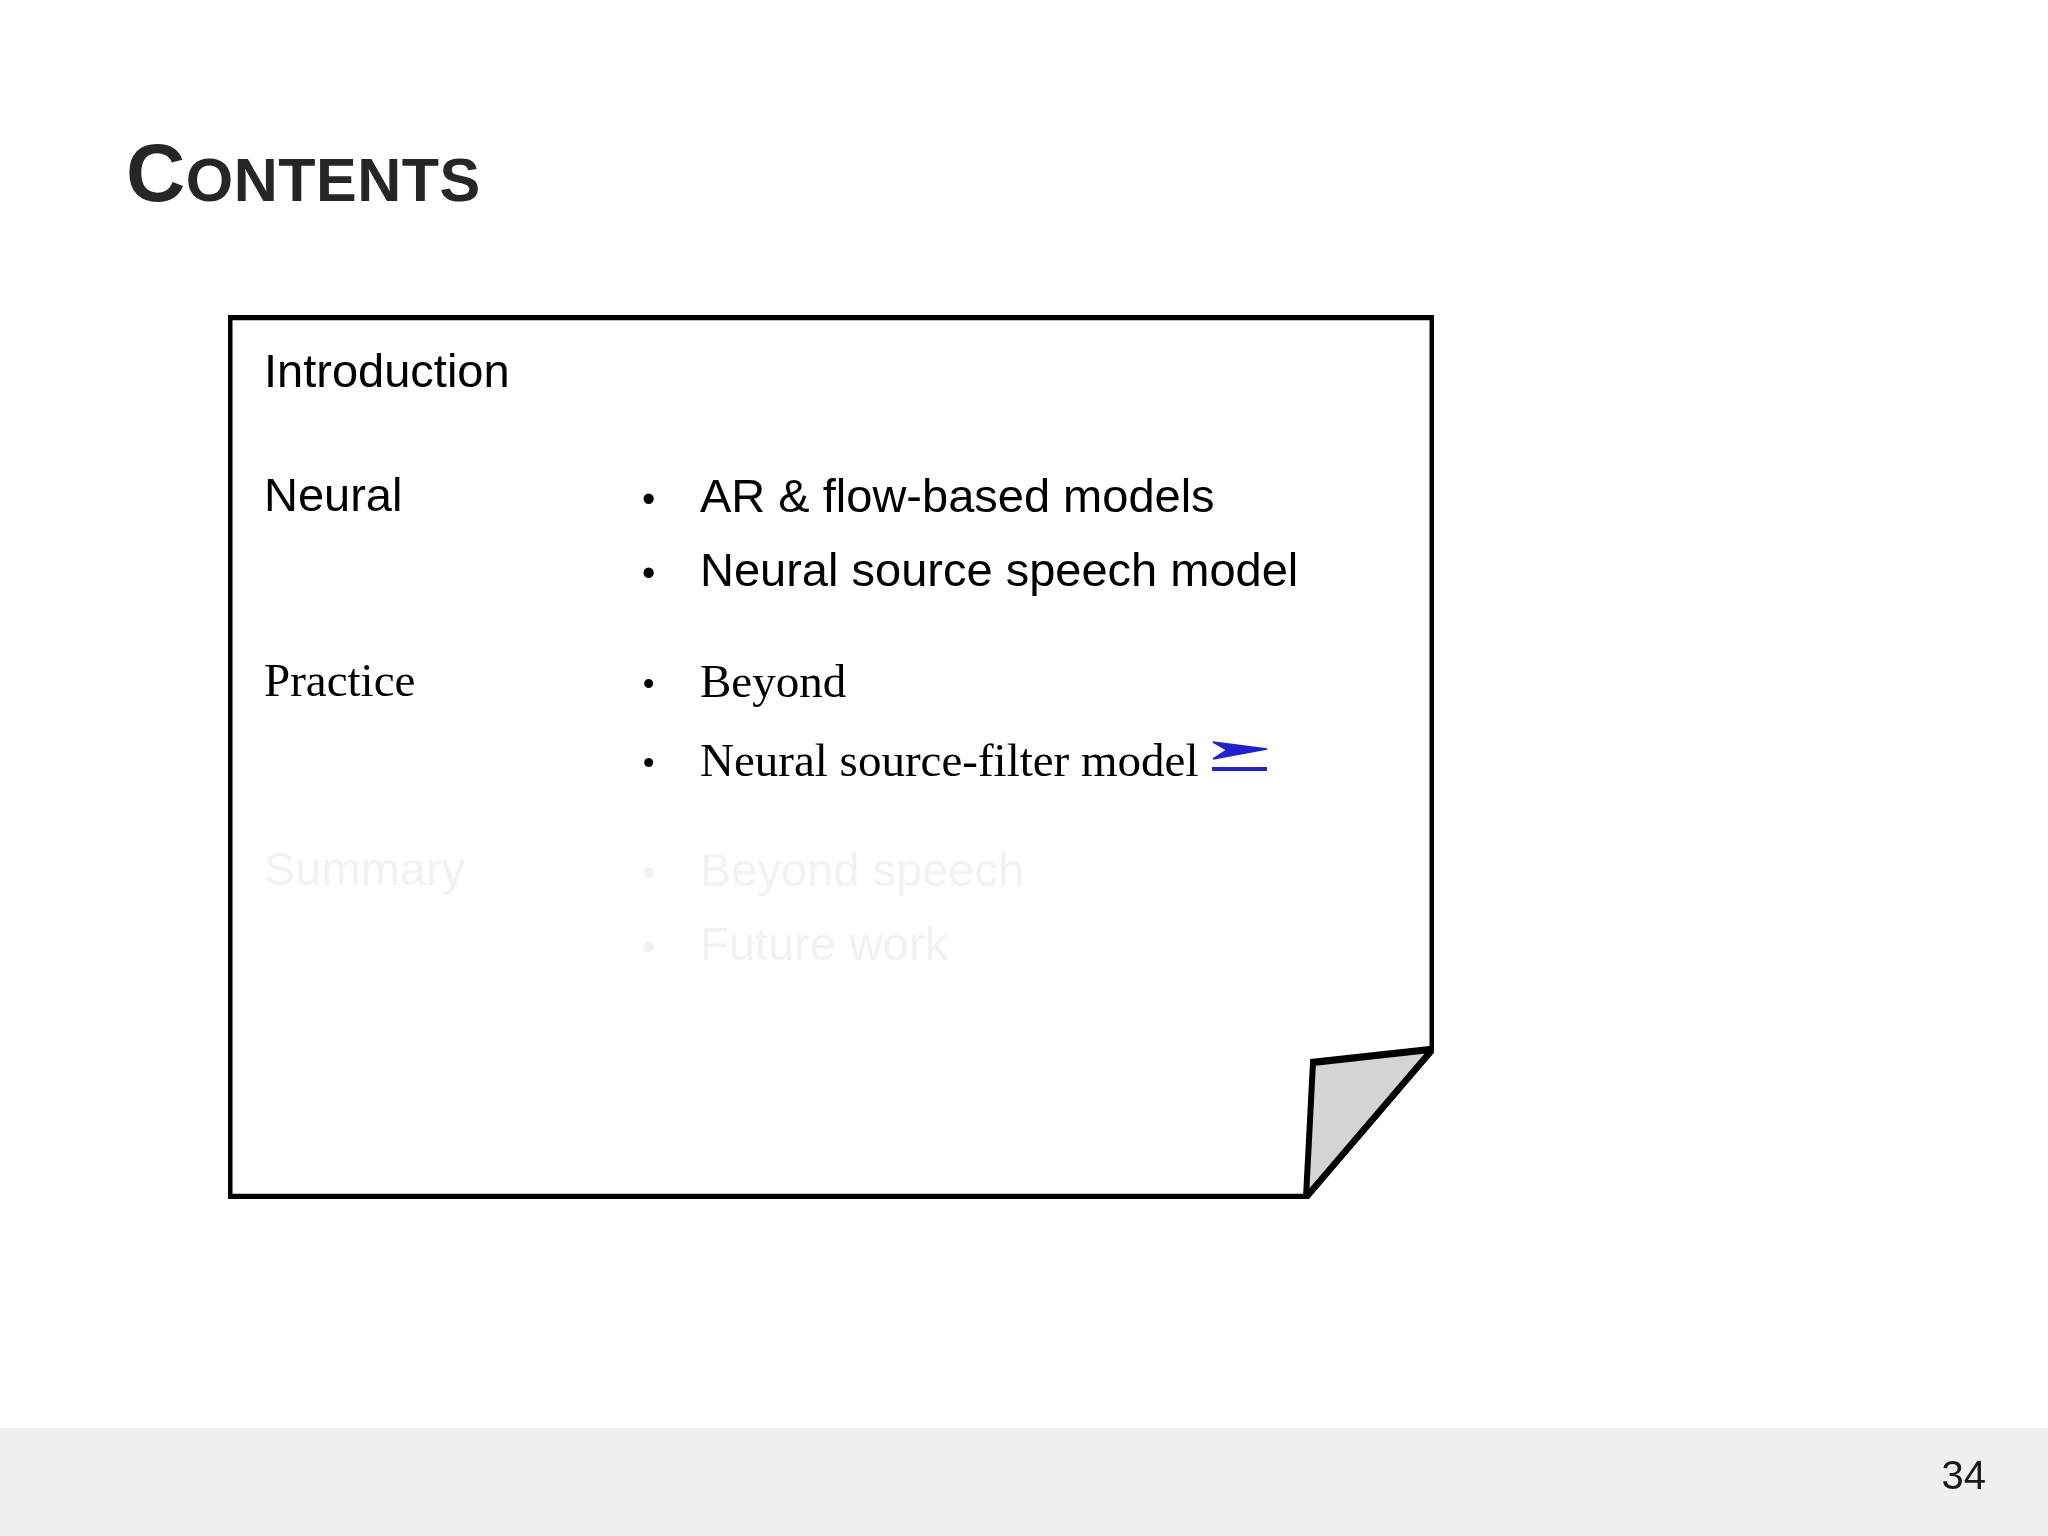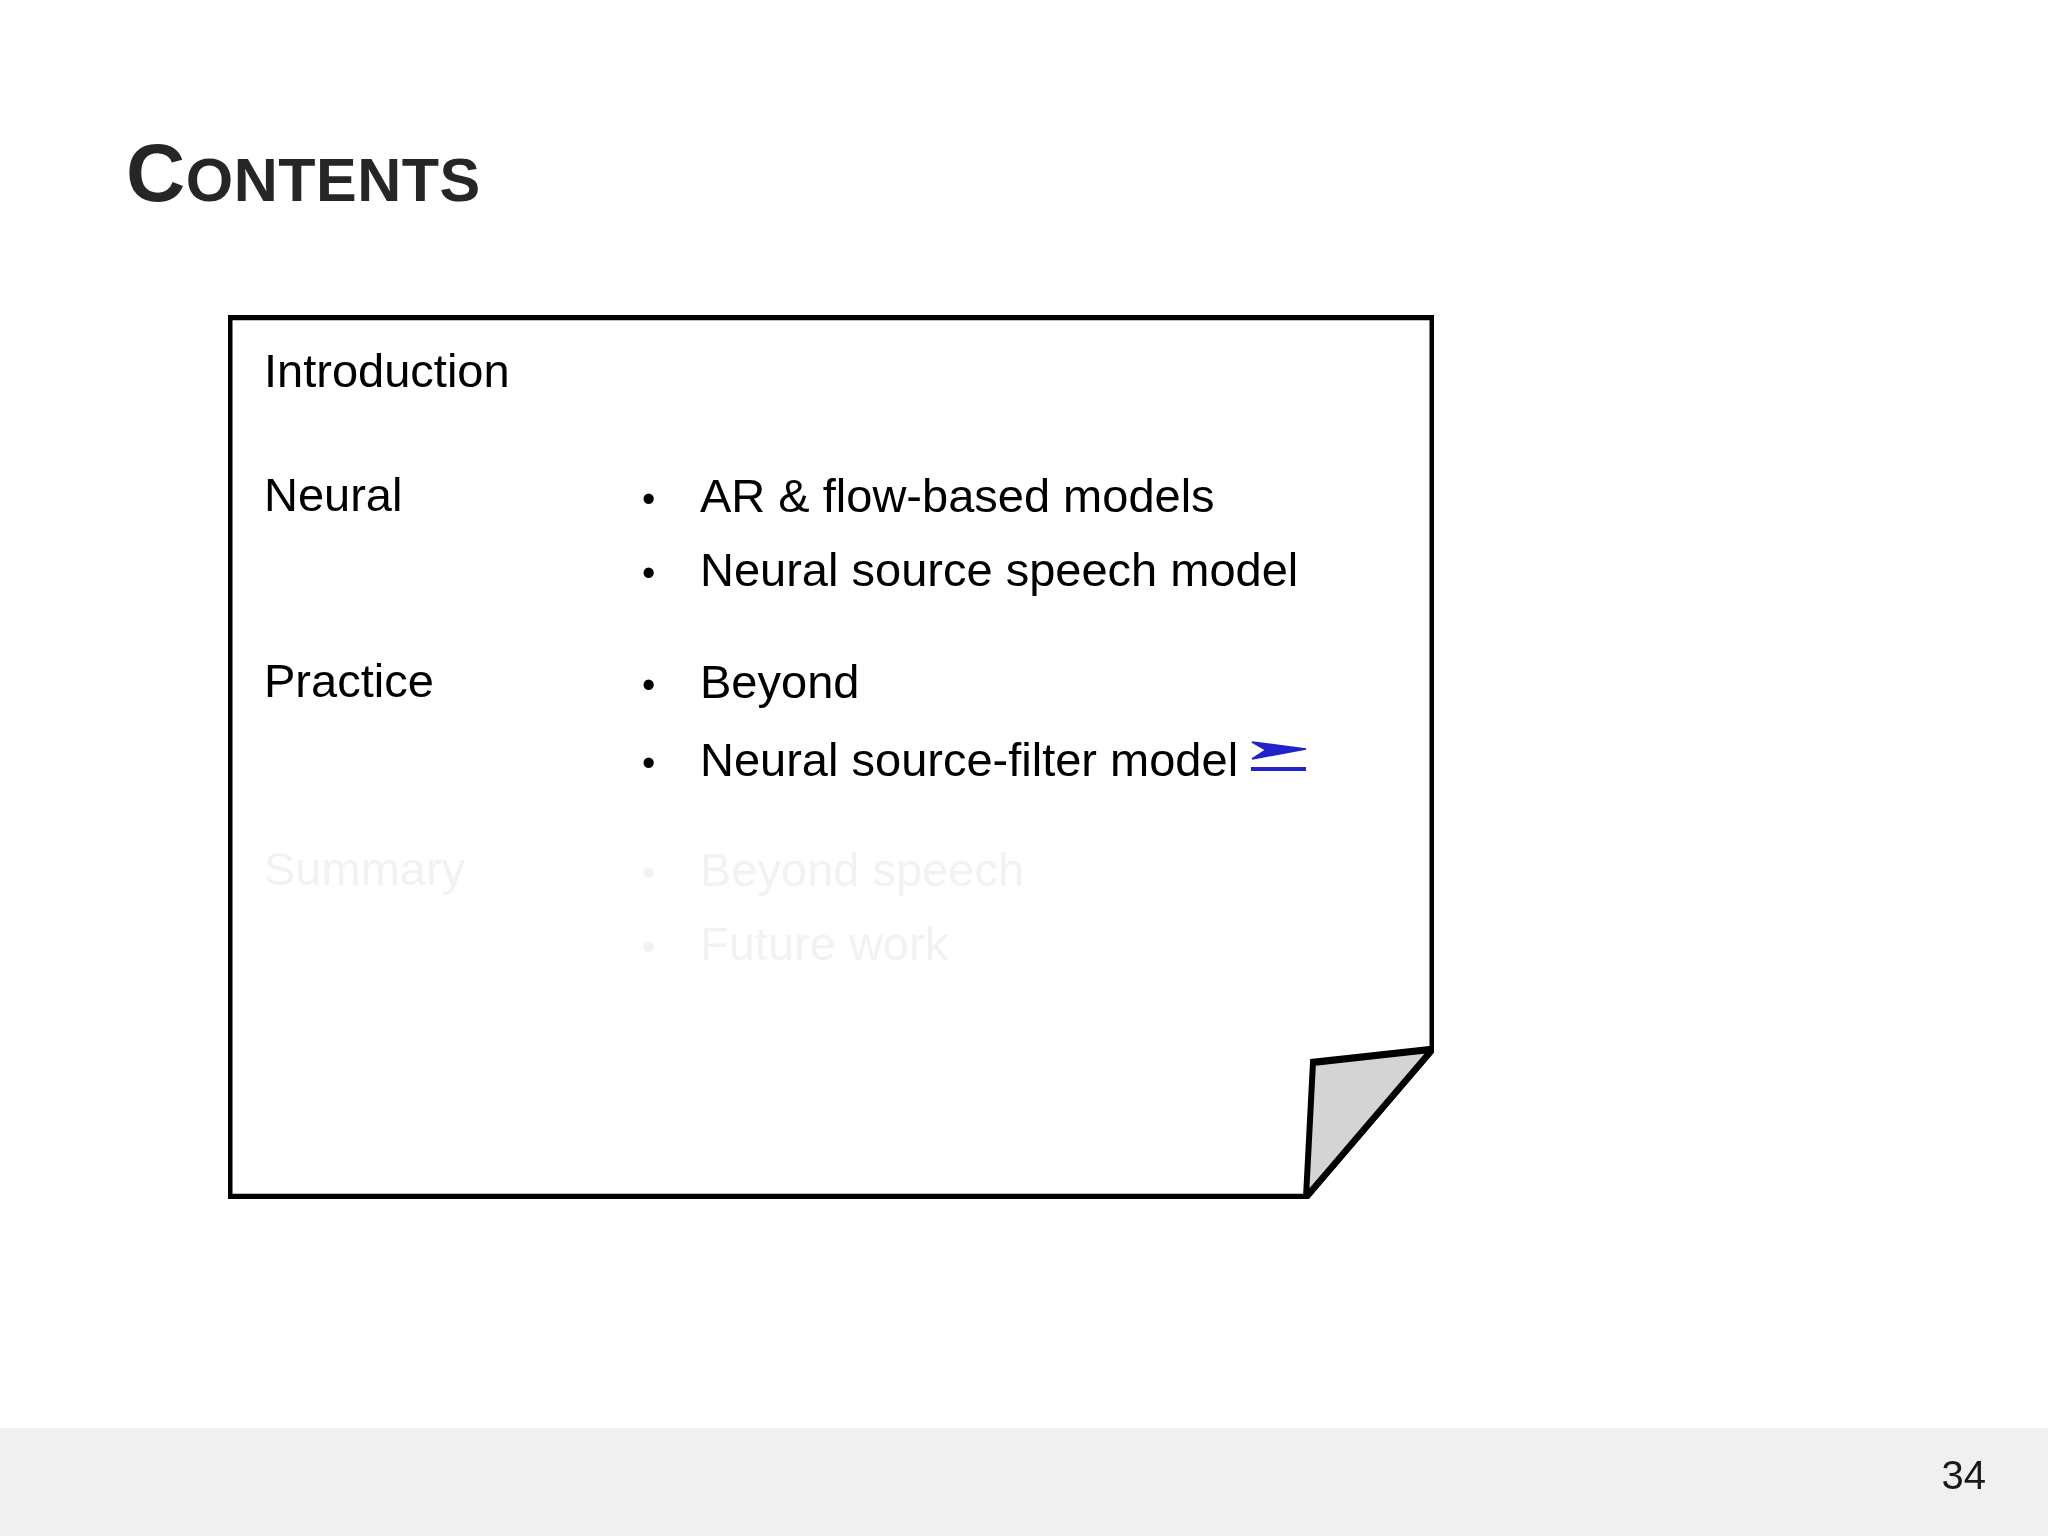--- a/index.html
+++ b/index.html
@@ -104,21 +104,21 @@
     text-align: left;
     padding-left: 4px;
   }
   .bullet-text {
     flex: 0 0 auto;
   }
 
   
   .row-introduction { top: 32px; }
   .row-theory       { top: 156px; }
-  .row-practice     { top: 342px; }
+  .row-practice     { top: 342px; font-family: Liberation Serif, serif; }
   .row-summary      { top: 530px; }
 
   
   .faded .row-label,
   .faded .bullet-line {
     color: #f2f2f2;
   }
 
   
   .link-arrow {

